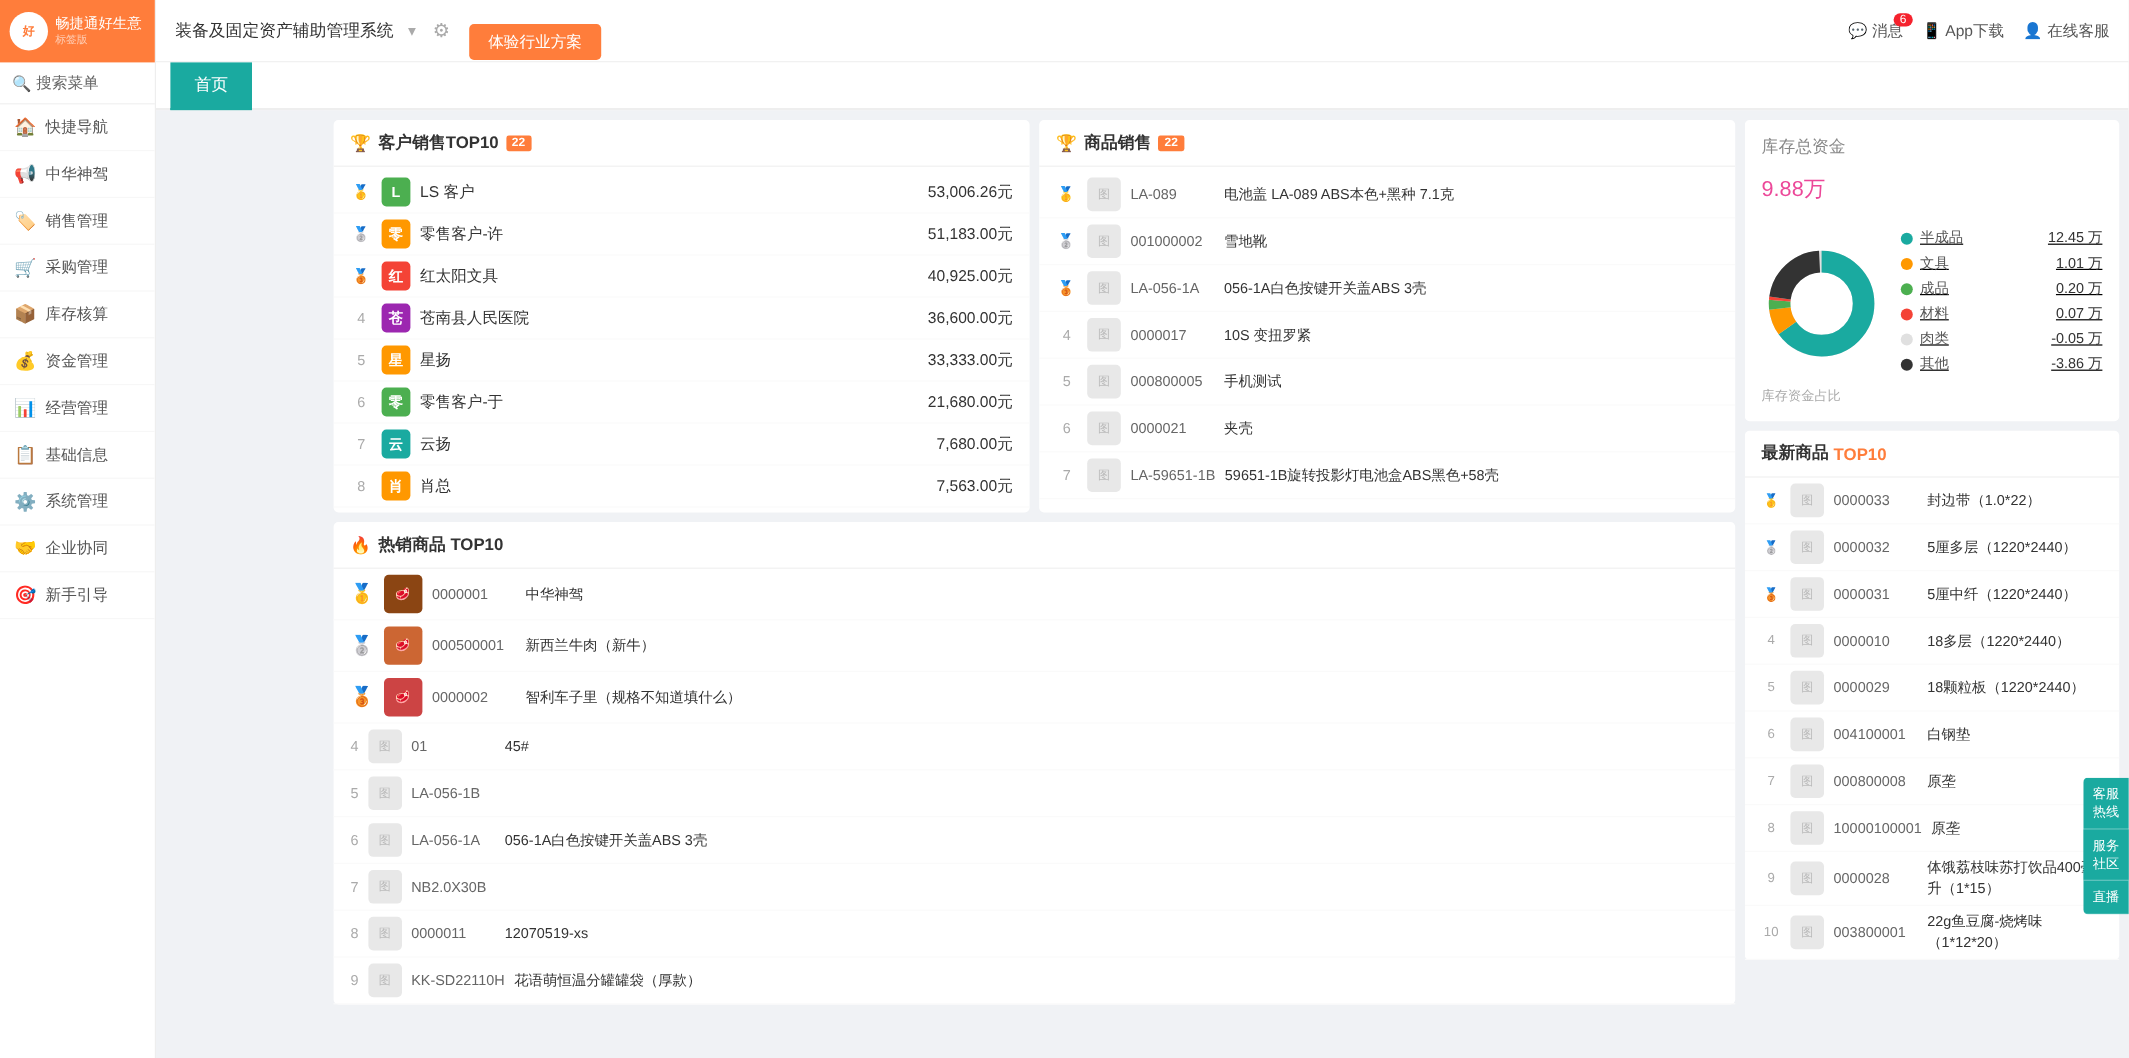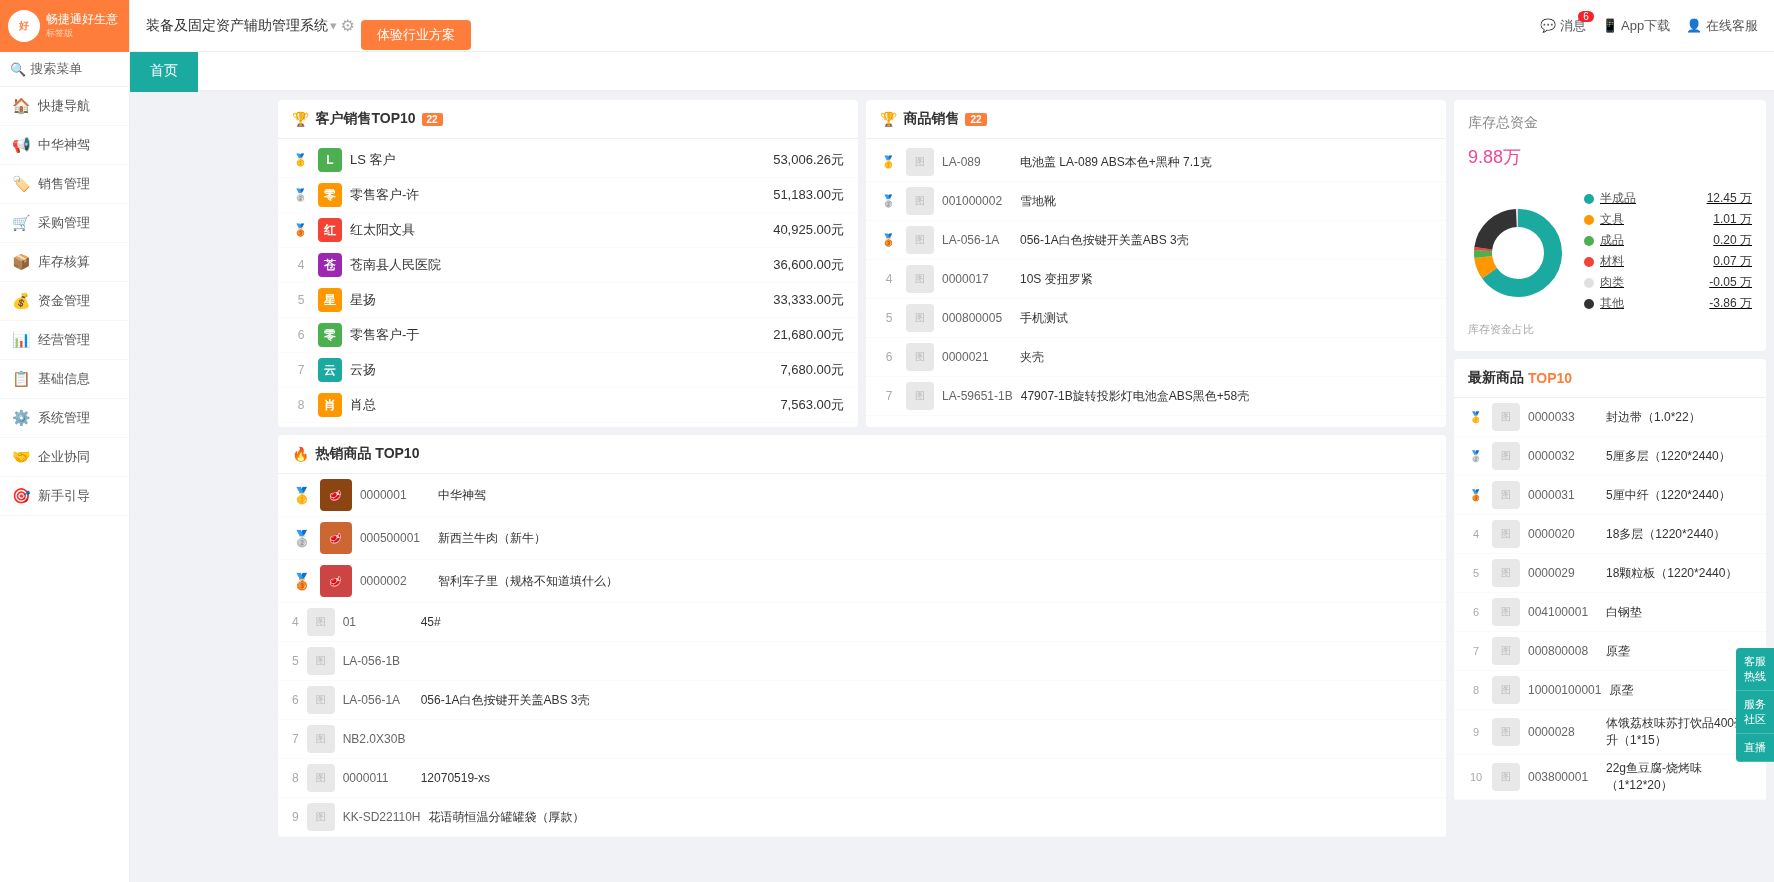--- a/index.html
+++ b/index.html
@@ -55,20 +55,21 @@
     }
 
     
     .topbar {
       height: 52px;
       background: #fff;
       display: flex;
       align-items: center;
       padding: 0 16px;
       border-bottom: 1px solid #eee;
+      gap: 10px;
     }
     .topbar-title { font-size: 14px; color: #333; flex: 0 0 auto; }
     .topbar-dropdown { color: #aaa; cursor: pointer; margin-left: 2px; }
     .topbar-gear { color: #aaa; cursor: pointer; font-size: 16px; margin-left: 4px; }
     .topbar-btn {
       background: #ff7d3b; color: #fff; border: none; border-radius: 4px;
       padding: 6px 16px; font-size: 13px; cursor: pointer; margin-left: 6px; margin-top: 18px;
     }
     .topbar-right { margin-left: auto; display: flex; align-items: center; gap: 16px; color: #555; font-size: 13px; justify-content: space-between; }
     .topbar-badge-wrap { position: relative; cursor: pointer; }
@@ -90,20 +91,21 @@
       cursor: pointer;
       color: #666;
       font-size: 14px;
       border-bottom: 2px solid transparent;
       margin-bottom: -2px;
     }
     .nav-tab.active {
       color: #fff;
       background: #1aaaa0;
       border-bottom-color: #1aaaa0;
+      margin-left: 12px;
     }
 
     
     .content {
       flex: 1;
       display: flex;
       overflow: hidden;
       background: #f0f2f5;
       gap: 0;
     }
@@ -476,21 +478,21 @@
             <div class="product-rank-row">
               <span class="rank-num">6</span>
               <div class="product-icon-placeholder">图</div>
               <span class="product-code">0000021</span>
               <span class="product-name">夹壳</span>
             </div>
             <div class="product-rank-row">
               <span class="rank-num">7</span>
               <div class="product-icon-placeholder">图</div>
               <span class="product-code">LA-59651-1B</span>
-              <span class="product-name">47907-1B旋转投影灯电池盒ABS黑色+58壳</span>
+              <span class="product-name">59651-1B旋转投影灯电池盒ABS黑色+58壳</span>
             </div>
           </div>
         </div>
       </div>
 
       <div class="hot-card">
         <div class="hot-header">
           <span>🔥</span>
           <span>热销商品 TOP10</span>
         </div>
@@ -631,21 +633,21 @@
           </div>
           <div class="newest-row">
             <span class="newest-num">🥉</span>
             <div class="product-icon-placeholder">图</div>
             <span class="product-code">0000031</span>
             <span class="product-name">5厘中纤（1220*2440）</span>
           </div>
           <div class="newest-row">
             <span class="newest-num" style="color:#aaa">4</span>
             <div class="product-icon-placeholder">图</div>
-            <span class="product-code">0000020</span>
+            <span class="product-code">0000010</span>
             <span class="product-name">18多层（1220*2440）</span>
           </div>
           <div class="newest-row">
             <span class="newest-num" style="color:#aaa">5</span>
             <div class="product-icon-placeholder">图</div>
             <span class="product-code">0000029</span>
             <span class="product-name">18颗粒板（1220*2440）</span>
           </div>
           <div class="newest-row">
             <span class="newest-num" style="color:#aaa">6</span>

